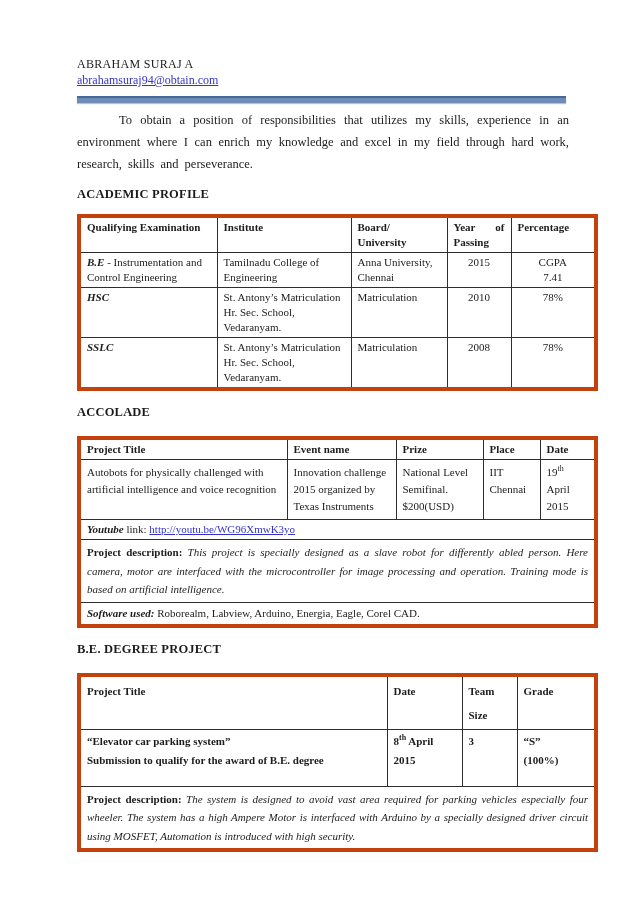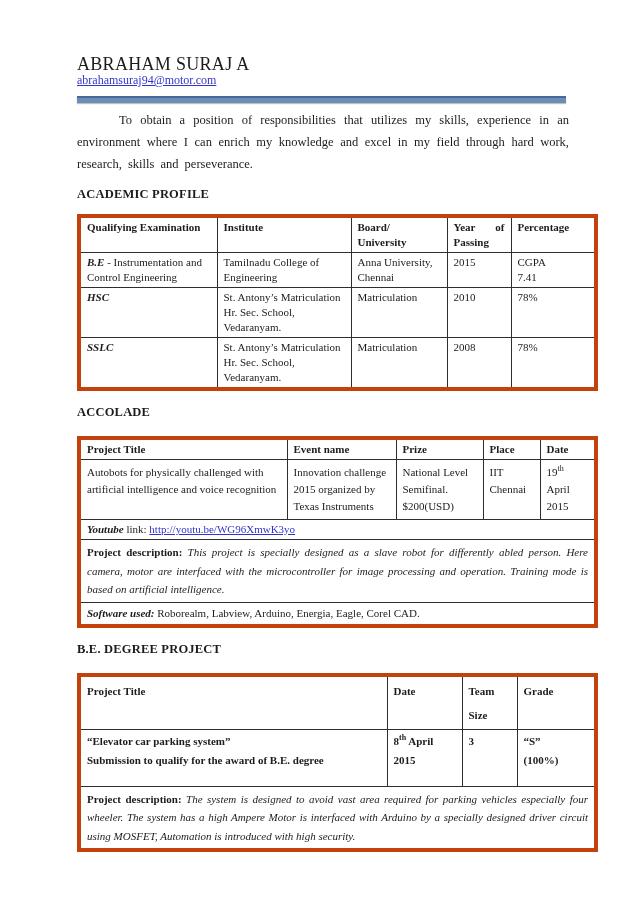--- a/index.html
+++ b/index.html
@@ -2,60 +2,60 @@
 <html><head>
 <meta charset="utf-8">
 <style>
   html,body{margin:0;padding:0;background:#ffffff;}
   body{
     width:638px;height:903px;overflow:hidden;
     font-family:"Liberation Serif","DejaVu Serif",serif;
     color:#1c1c1c;
   }
   .page{box-sizing:border-box;width:638px;height:903px;padding:56px 44px 0 77px;}
-  .name{font-size:18px;line-height:16px;letter-spacing:.3px;}
+  .name{font-size:12px;line-height:16px;letter-spacing:.3px;}
   .contact-line{font-size:12px;line-height:16px;}
   a.link{color:#3333cc;text-decoration:underline;cursor:pointer;}
   .divider{width:489px;height:5px;background:#6d8db5;border-top:2px solid #49699c;margin-top:8px;box-shadow:0 1px 1px rgba(0,0,0,.25);}
   .h{font-size:12.5px;font-weight:bold;letter-spacing:.2px;}
   .h-career{margin-top:20px;}
   .h-academic{margin-top:12px;}
   .h-accolade{margin-top:14px;}
   .h-be{margin-top:14px;}
   .objective{
     margin-top:6px;width:492px;font-size:12.5px;line-height:22px;
     text-align:justify;text-indent:42px;word-spacing:3px;
   }
   table{border-collapse:collapse;table-layout:fixed;width:517px;border:4px solid #c2410c;}
   td,th{border:1px solid #2e2e2e;vertical-align:top;padding:2px 6px;font-size:11px;line-height:15px;text-align:left;font-weight:normal;}
   th{font-weight:bold;text-align:justify;}
   .t1{margin-top:12px;}
   .t2{margin-top:16px;}
   .t3{margin-top:16px;}
-  .ctr{text-align:left;margin-top:30px;}
+  .ctr{text-align:center;margin-top:30px;}
   .pre{white-space:pre-line;}
   .b{font-weight:bold;font-style:italic;}
   .tall td{line-height:17px;padding-top:4px;padding-bottom:4px;}
   .desc{font-style:italic;text-align:justify;line-height:18.5px;padding-top:3px;padding-bottom:3px;}
   .desc .b{font-style:normal;}
   .t3 th{height:46px;line-height:24px;}
   .t3 .rowmain td{height:52px;line-height:19px;font-weight:bold;}
   .t3 .grade{line-height:26px;}
   sup{font-size:8px;vertical-align:super;line-height:0;}
   .sw td{padding-top:3px;padding-bottom:3px;}
 </style>
 </head>
 <body>
 
 <div class="page">
 
   <div>
     <div class="name">ABRAHAM SURAJ A</div>
     <div class="contact-line">
-      <a class="link">abrahamsuraj94@motor.com</a>
+      <a class="link">abrahamsuraj94@obtain.com</a>
     </div>
   </div>
   <div class="divider"></div>
 
   <div class="objective">To obtain a position of responsibilities that utilizes my skills, experience in an environment where I can enrich my knowledge and excel in my field through hard work, research, skills and perseverance.</div>
 
   <div class="h h-academic">ACADEMIC PROFILE</div>
   <table class="t1">
     <colgroup>
         <col style="width:138px">

